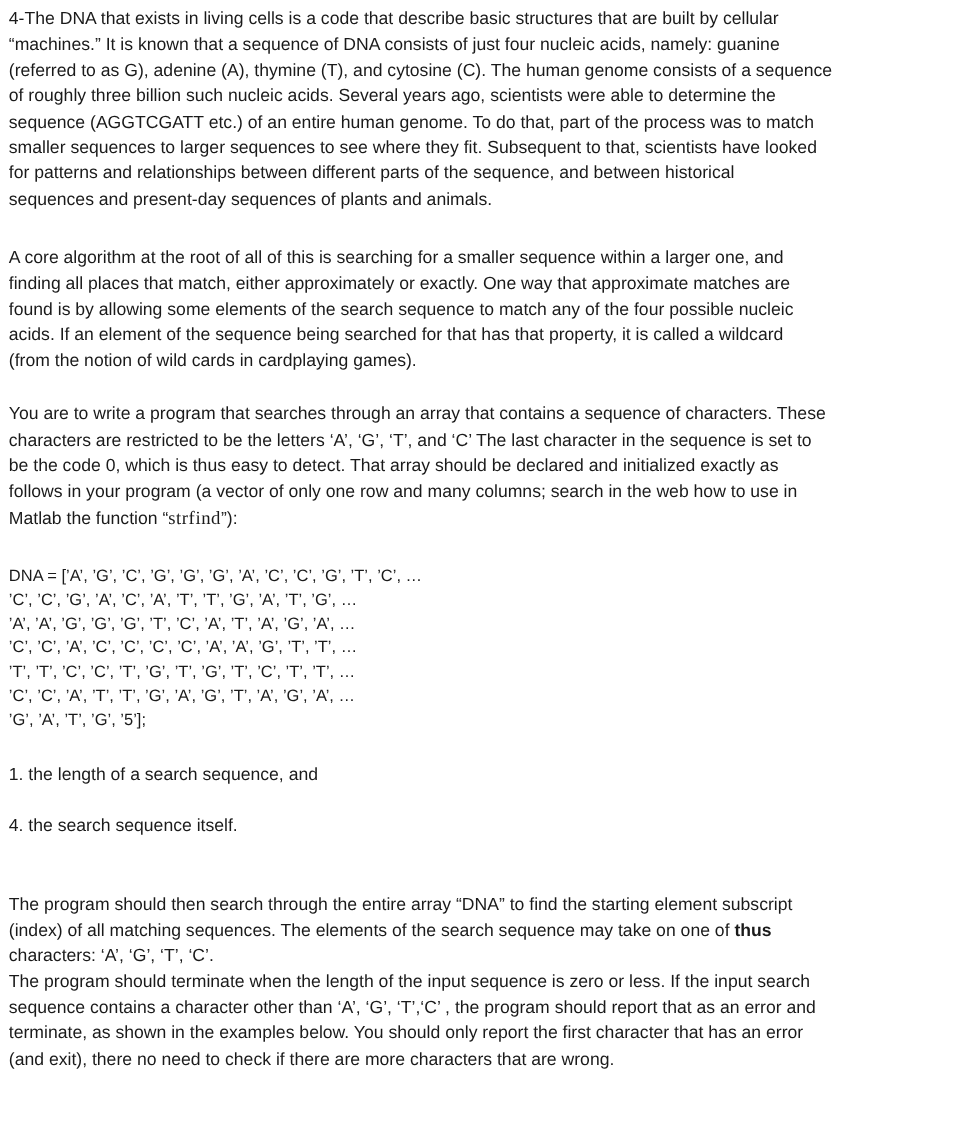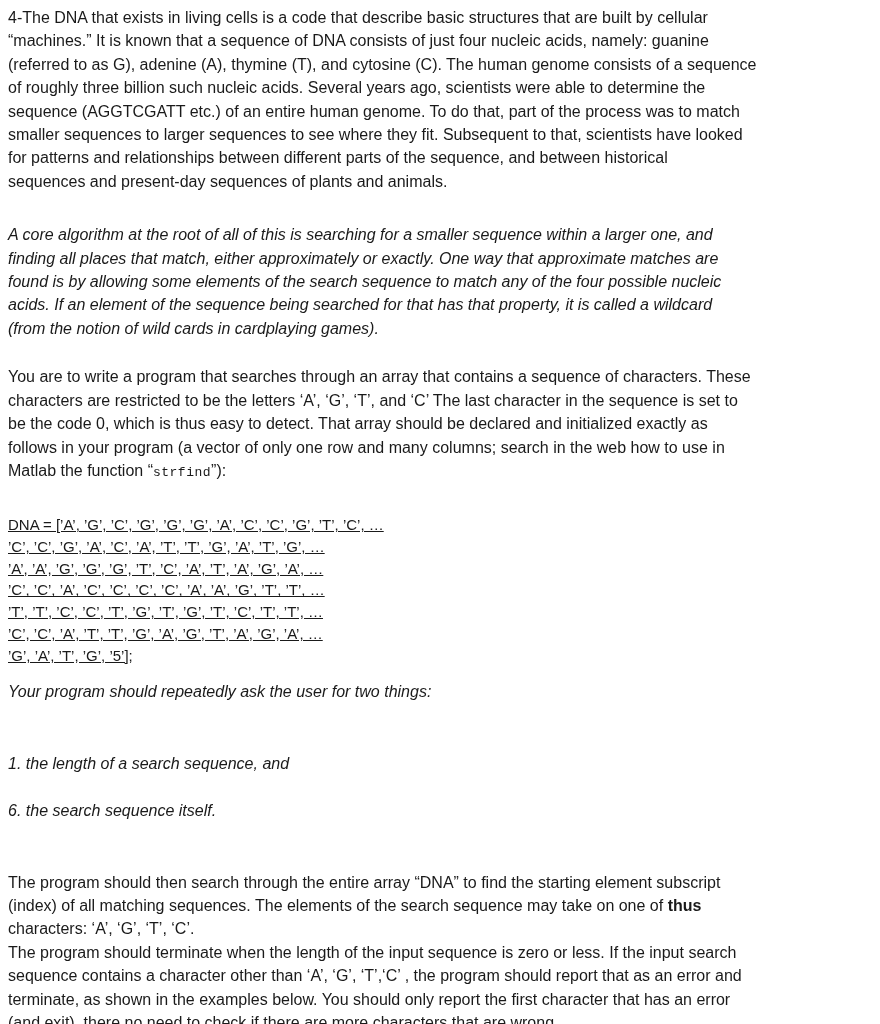--- a/index.html
+++ b/index.html
@@ -17,25 +17,25 @@
   .doc {
     padding: 6px 4px 0 8px;
   }
   .par {
     margin: 0;
     font-size: 16px;
     line-height: 23.4px;
     white-space: pre-line;
   }
   .mb-a { margin-bottom: 30px; }   
-  .mb-b { margin-bottom: 25px; font-style: italic; }   
-  .mb-c { margin-bottom: 14px; text-decoration: underline; }   
+  .mb-b { margin-bottom: 25px; }   
+  .mb-c { margin-bottom: 4px; }   
   .mono {
-    font-family: Liberation Mono, monospace;
-    font-size: 13px;
+    font-family: Liberation Serif, serif;
+    font-size: 17px;
     letter-spacing: 0.5px;
   }
   .bold { font-weight: bold; }
   .dna {
     font-size: 15px;
     line-height: 21.7px;
   }
   .dna-line { white-space: pre; }
 </style>
 </head>
@@ -67,25 +67,24 @@
   <div class="dna mb-c">
     <div class="dna-line">DNA = [’A’, ’G’, ’C’, ’G’, ’G’, ’G’, ’A’, ’C’, ’C’, ’G’, ’T’, ’C’, …</div>
     <div class="dna-line">’C’, ’C’, ’G’, ’A’, ’C’, ’A’, ’T’, ’T’, ’G’, ’A’, ’T’, ’G’, …</div>
     <div class="dna-line">’A’, ’A’, ’G’, ’G’, ’G’, ’T’, ’C’, ’A’, ’T’, ’A’, ’G’, ’A’, …</div>
     <div class="dna-line">’C’, ’C’, ’A’, ’C’, ’C’, ’C’, ’C’, ’A’, ’A’, ’G’, ’T’, ’T’, …</div>
     <div class="dna-line">’T’, ’T’, ’C’, ’C’, ’T’, ’G’, ’T’, ’G’, ’T’, ’C’, ’T’, ’T’, …</div>
     <div class="dna-line">’C’, ’C’, ’A’, ’T’, ’T’, ’G’, ’A’, ’G’, ’T’, ’A’, ’G’, ’A’, …</div>
     <div class="dna-line">’G’, ’A’, ’T’, ’G’, ’5’];</div>
   </div>
 
-  <p class="par mb-b">Your program should repeatedly ask the user for two things:</p>
 
   <div class="par mb-b">
     <div>1. the length of a search sequence, and</div>
-    <div>6. the search sequence itself.</div>
+    <div>4. the search sequence itself.</div>
   </div>
 
   <p class="par"><span>The program should then search through the entire array “DNA” to find the starting element subscript
 (index) of all matching sequences. The elements of the search sequence may take on one of </span><span class="bold">thus</span><span>
 characters: ‘A’, ‘G’, ‘T’, ‘C’.
 The program should terminate when the length of the input sequence is zero or less. If the input search
 sequence contains a character other than ‘A’, ‘G’, ‘T’,‘C’ , the program should report that as an error and
 terminate, as shown in the examples below. You should only report the first character that has an error
 (and exit), there no need to check if there are more characters that are wrong.</span></p>
 

